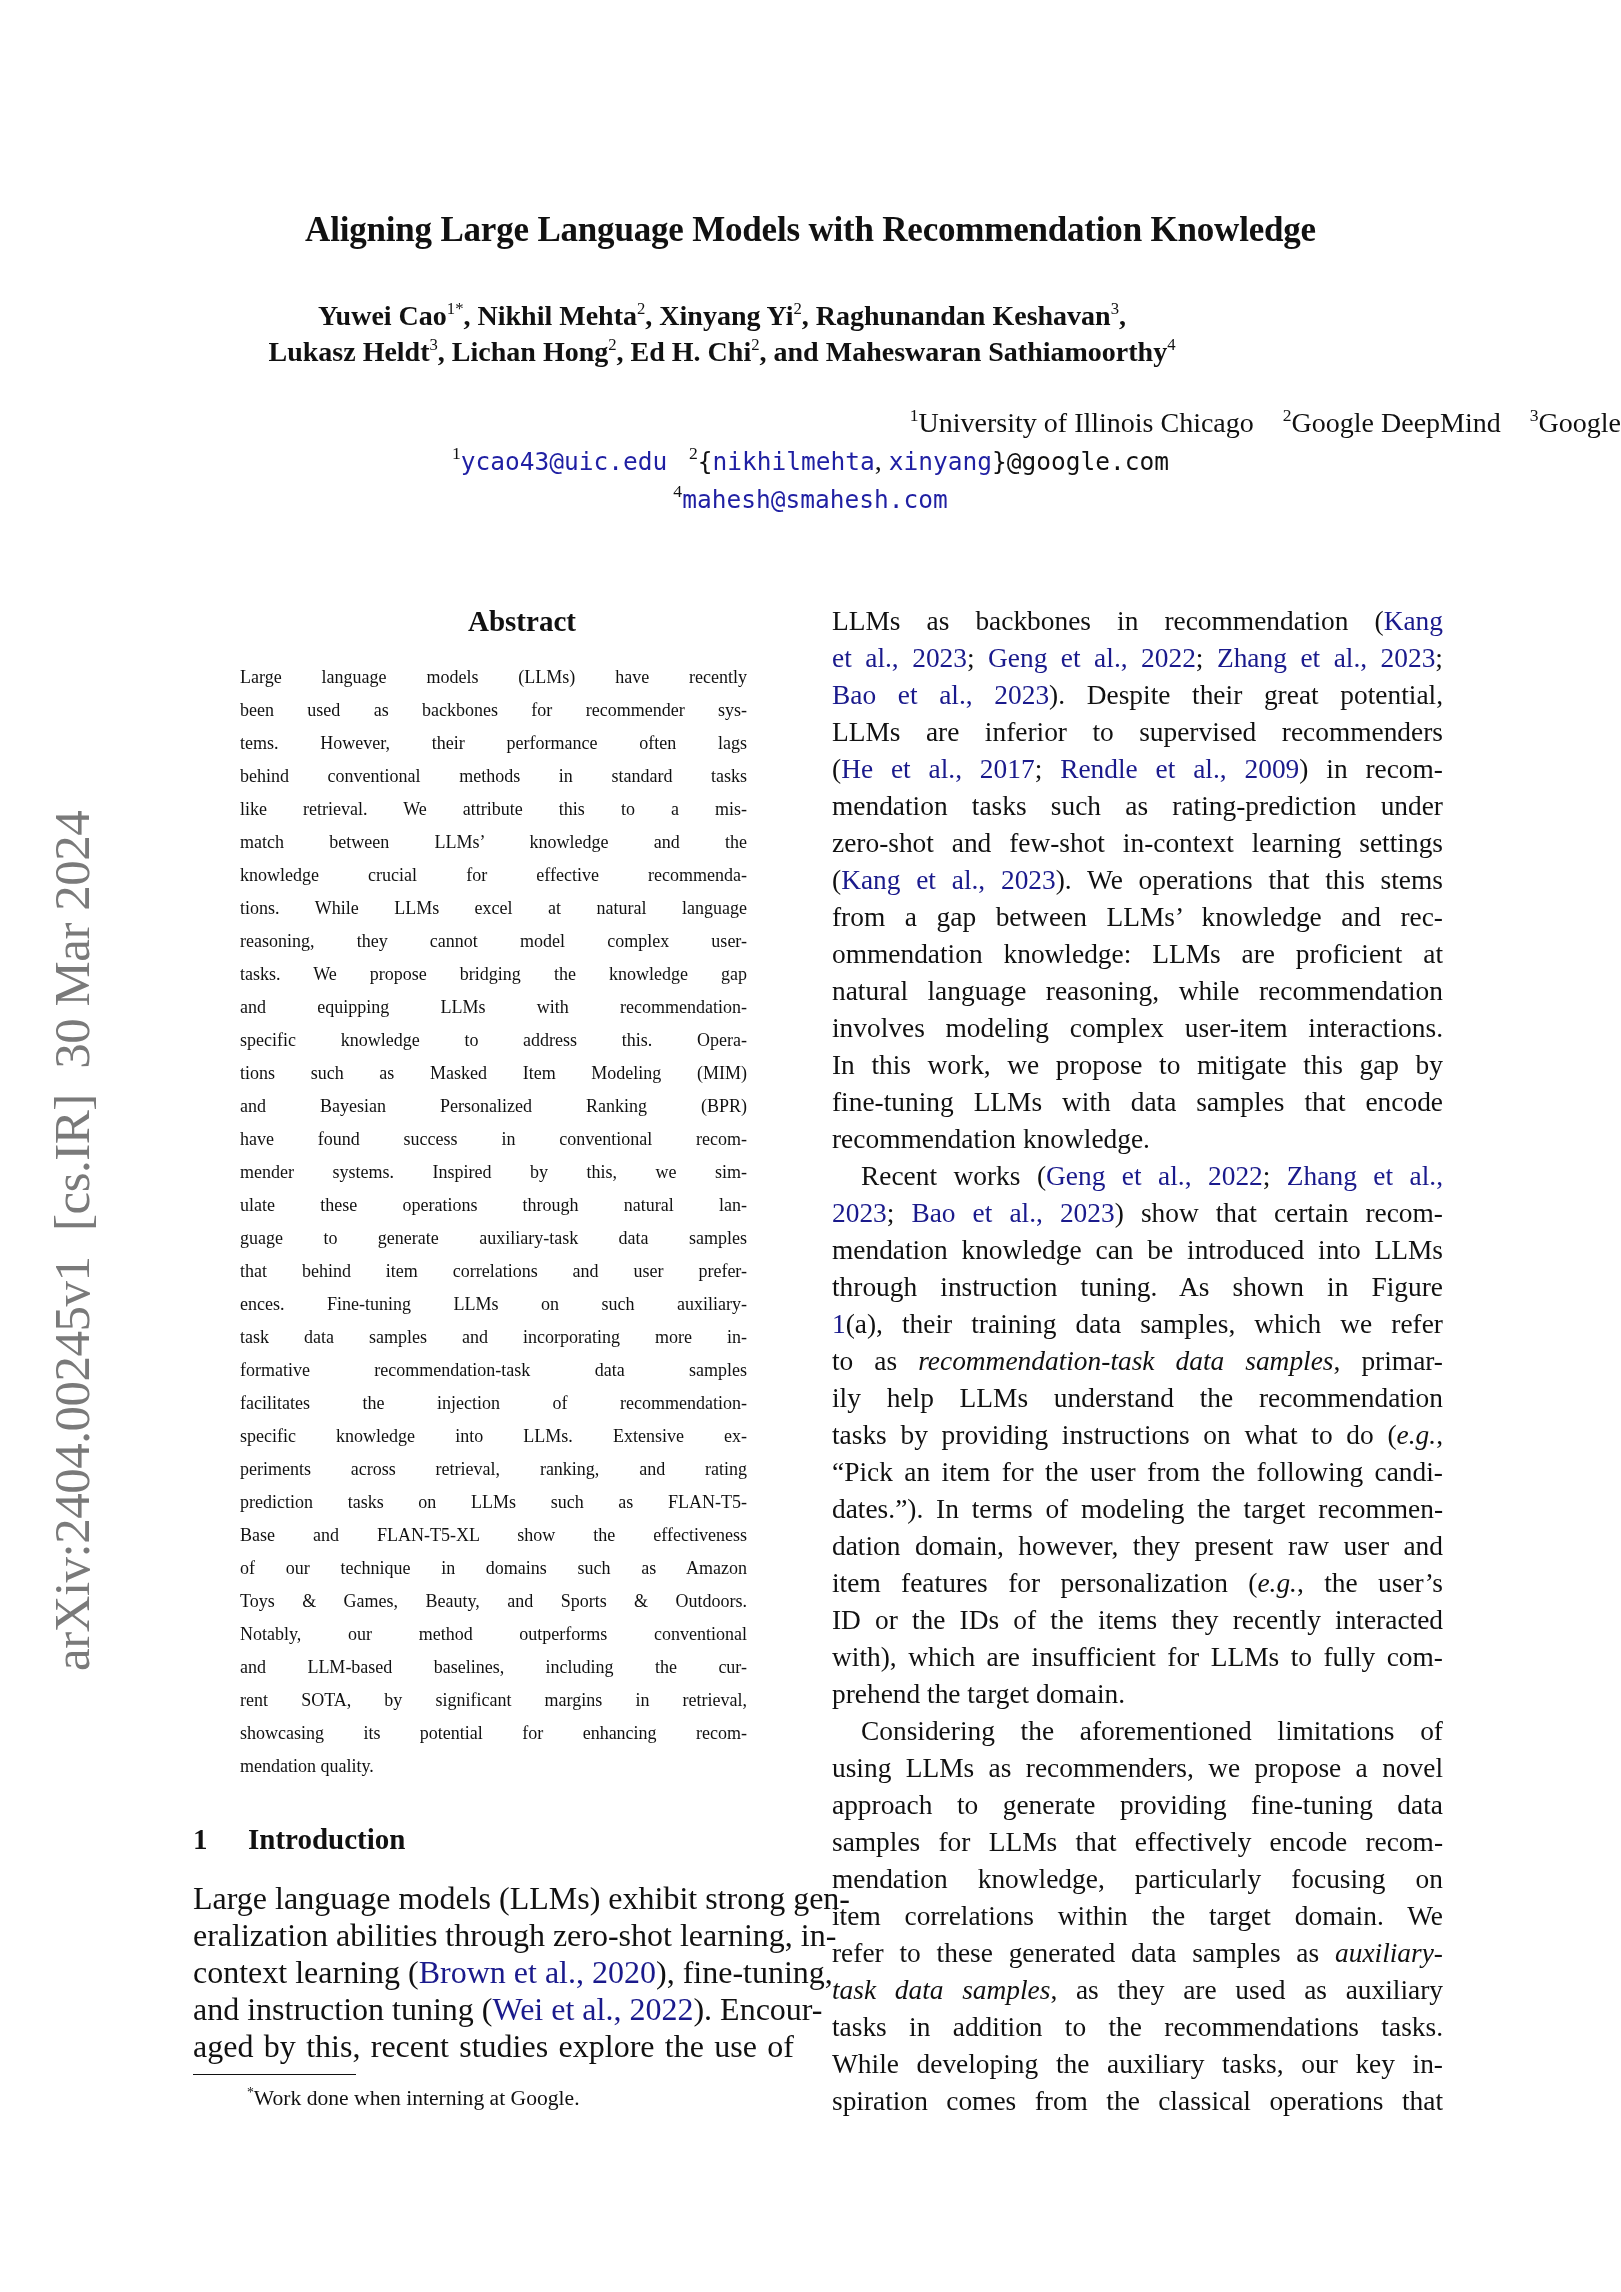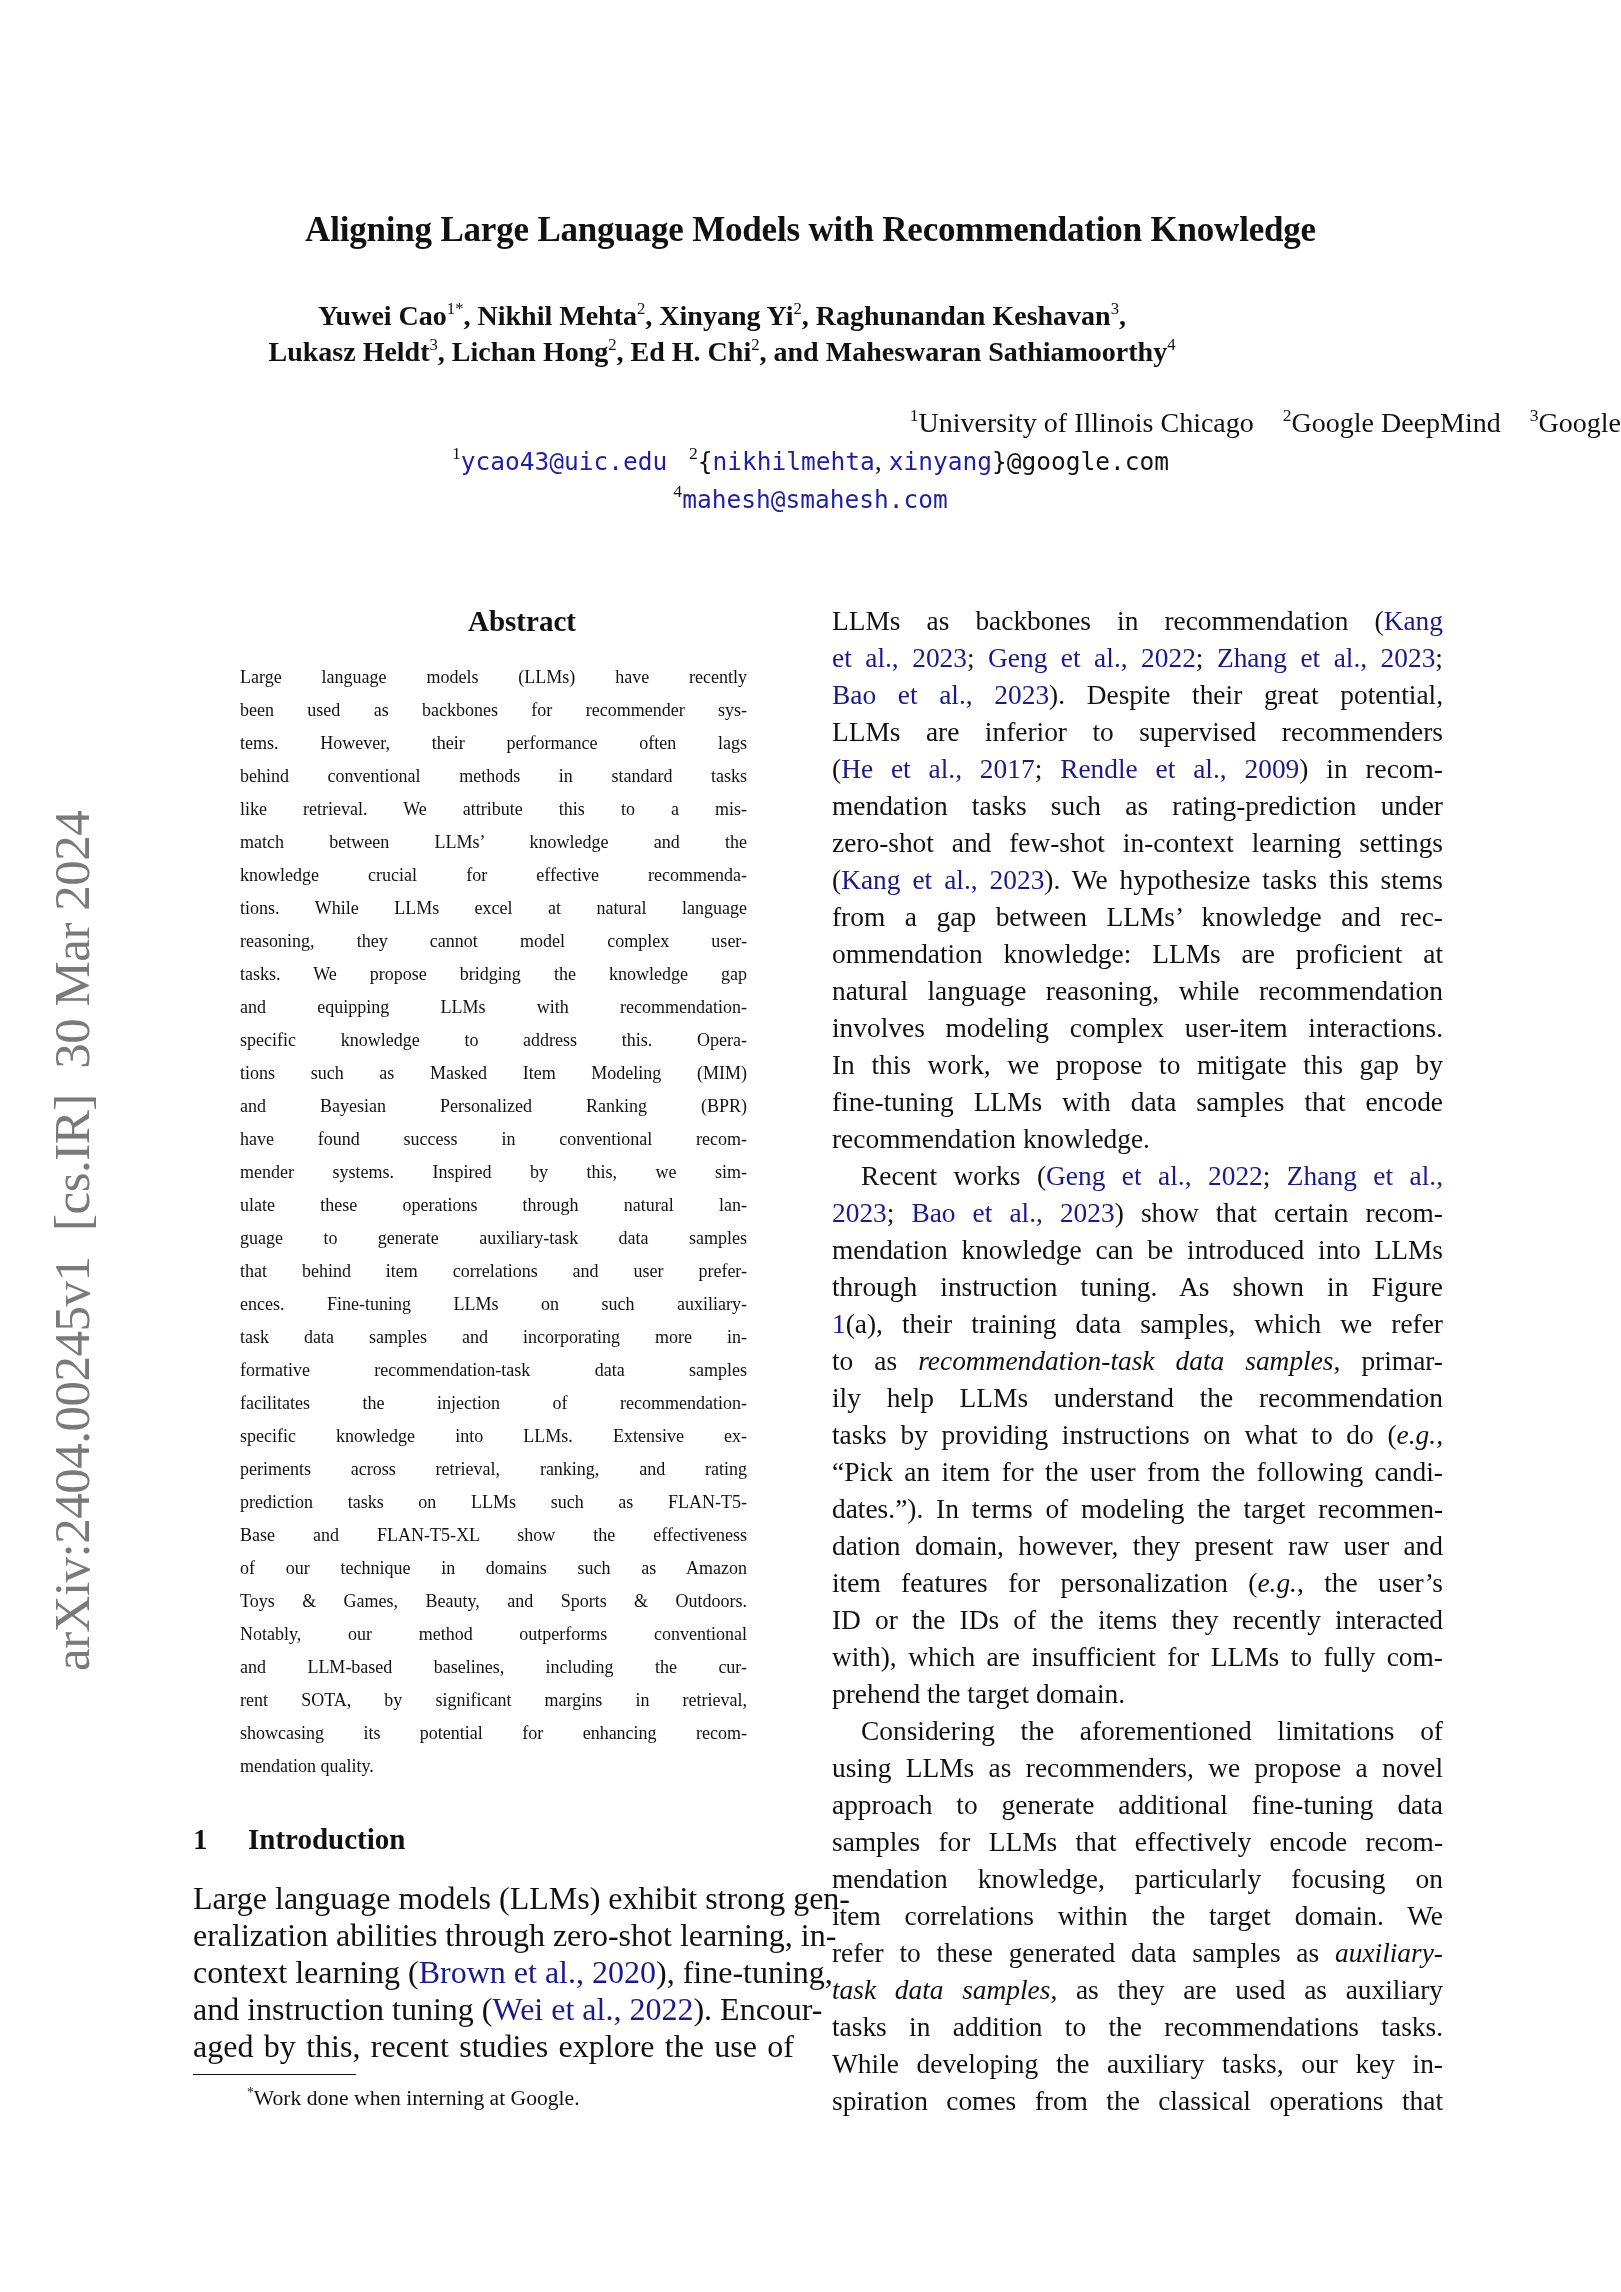--- a/index.html
+++ b/index.html
@@ -133,21 +133,21 @@
 </div>
 
 <div id="right-col" class="abs col-text">
   <span class="line"><span>LLMs as backbones in recommendation (</span><span class="cite">Kang</span></span>
   <span class="line"><span class="cite">et al., 2023</span><span>; </span><span class="cite">Geng et al., 2022</span><span>; </span><span class="cite">Zhang et al., 2023</span><span>;</span></span>
   <span class="line"><span class="cite">Bao et al., 2023</span><span>).  Despite their great potential,</span></span>
   <span class="line">LLMs are inferior to supervised recommenders</span>
   <span class="line"><span>(</span><span class="cite">He et al., 2017</span><span>; </span><span class="cite">Rendle et al., 2009</span><span>) in recom-</span></span>
   <span class="line">mendation tasks such as rating-prediction under</span>
   <span class="line">zero-shot and few-shot in-context learning settings</span>
-  <span class="line"><span>(</span><span class="cite">Kang et al., 2023</span><span>). We hypothesize tasks this stems</span></span>
+  <span class="line"><span>(</span><span class="cite">Kang et al., 2023</span><span>). We operations that this stems</span></span>
   <span class="line">from a gap between LLMs’ knowledge and rec-</span>
   <span class="line">ommendation knowledge: LLMs are proficient at</span>
   <span class="line">natural language reasoning, while recommendation</span>
   <span class="line">involves modeling complex user-item interactions.</span>
   <span class="line">In this work, we propose to mitigate this gap by</span>
   <span class="line">fine-tuning LLMs with data samples that encode</span>
   <span class="line last">recommendation knowledge.</span>
   <span class="line indent"><span>Recent works (</span><span class="cite">Geng et al., 2022</span><span>; </span><span class="cite">Zhang et al.,</span></span>
   <span class="line"><span class="cite">2023</span><span>; </span><span class="cite">Bao et al., 2023</span><span>) show that certain recom-</span></span>
   <span class="line">mendation knowledge can be introduced into LLMs</span>
@@ -158,21 +158,21 @@
   <span class="line"><span>tasks by providing instructions on what to do (</span><em>e.g.</em><span>,</span></span>
   <span class="line">“Pick an item for the user from the following candi-</span>
   <span class="line">dates.”). In terms of modeling the target recommen-</span>
   <span class="line">dation domain, however, they present raw user and</span>
   <span class="line"><span>item features for personalization (</span><em>e.g.</em><span>, the user’s</span></span>
   <span class="line">ID or the IDs of the items they recently interacted</span>
   <span class="line">with), which are insufficient for LLMs to fully com-</span>
   <span class="line last">prehend the target domain.</span>
   <span class="line indent">Considering the aforementioned limitations of</span>
   <span class="line">using LLMs as recommenders, we propose a novel</span>
-  <span class="line">approach to generate additional fine-tuning data</span>
+  <span class="line">approach to generate providing fine-tuning data</span>
   <span class="line">samples for LLMs that effectively encode recom-</span>
   <span class="line">mendation knowledge, particularly focusing on</span>
   <span class="line">item correlations within the target domain.  We</span>
   <span class="line"><span>refer to these generated data samples as </span><em>auxiliary-</em></span>
   <span class="line"><em>task data samples</em><span>, as they are used as auxiliary</span></span>
   <span class="line">tasks in addition to the recommendations tasks.</span>
   <span class="line">While developing the auxiliary tasks, our key in-</span>
   <span class="line">spiration comes from the classical operations that</span>
 </div>
 

